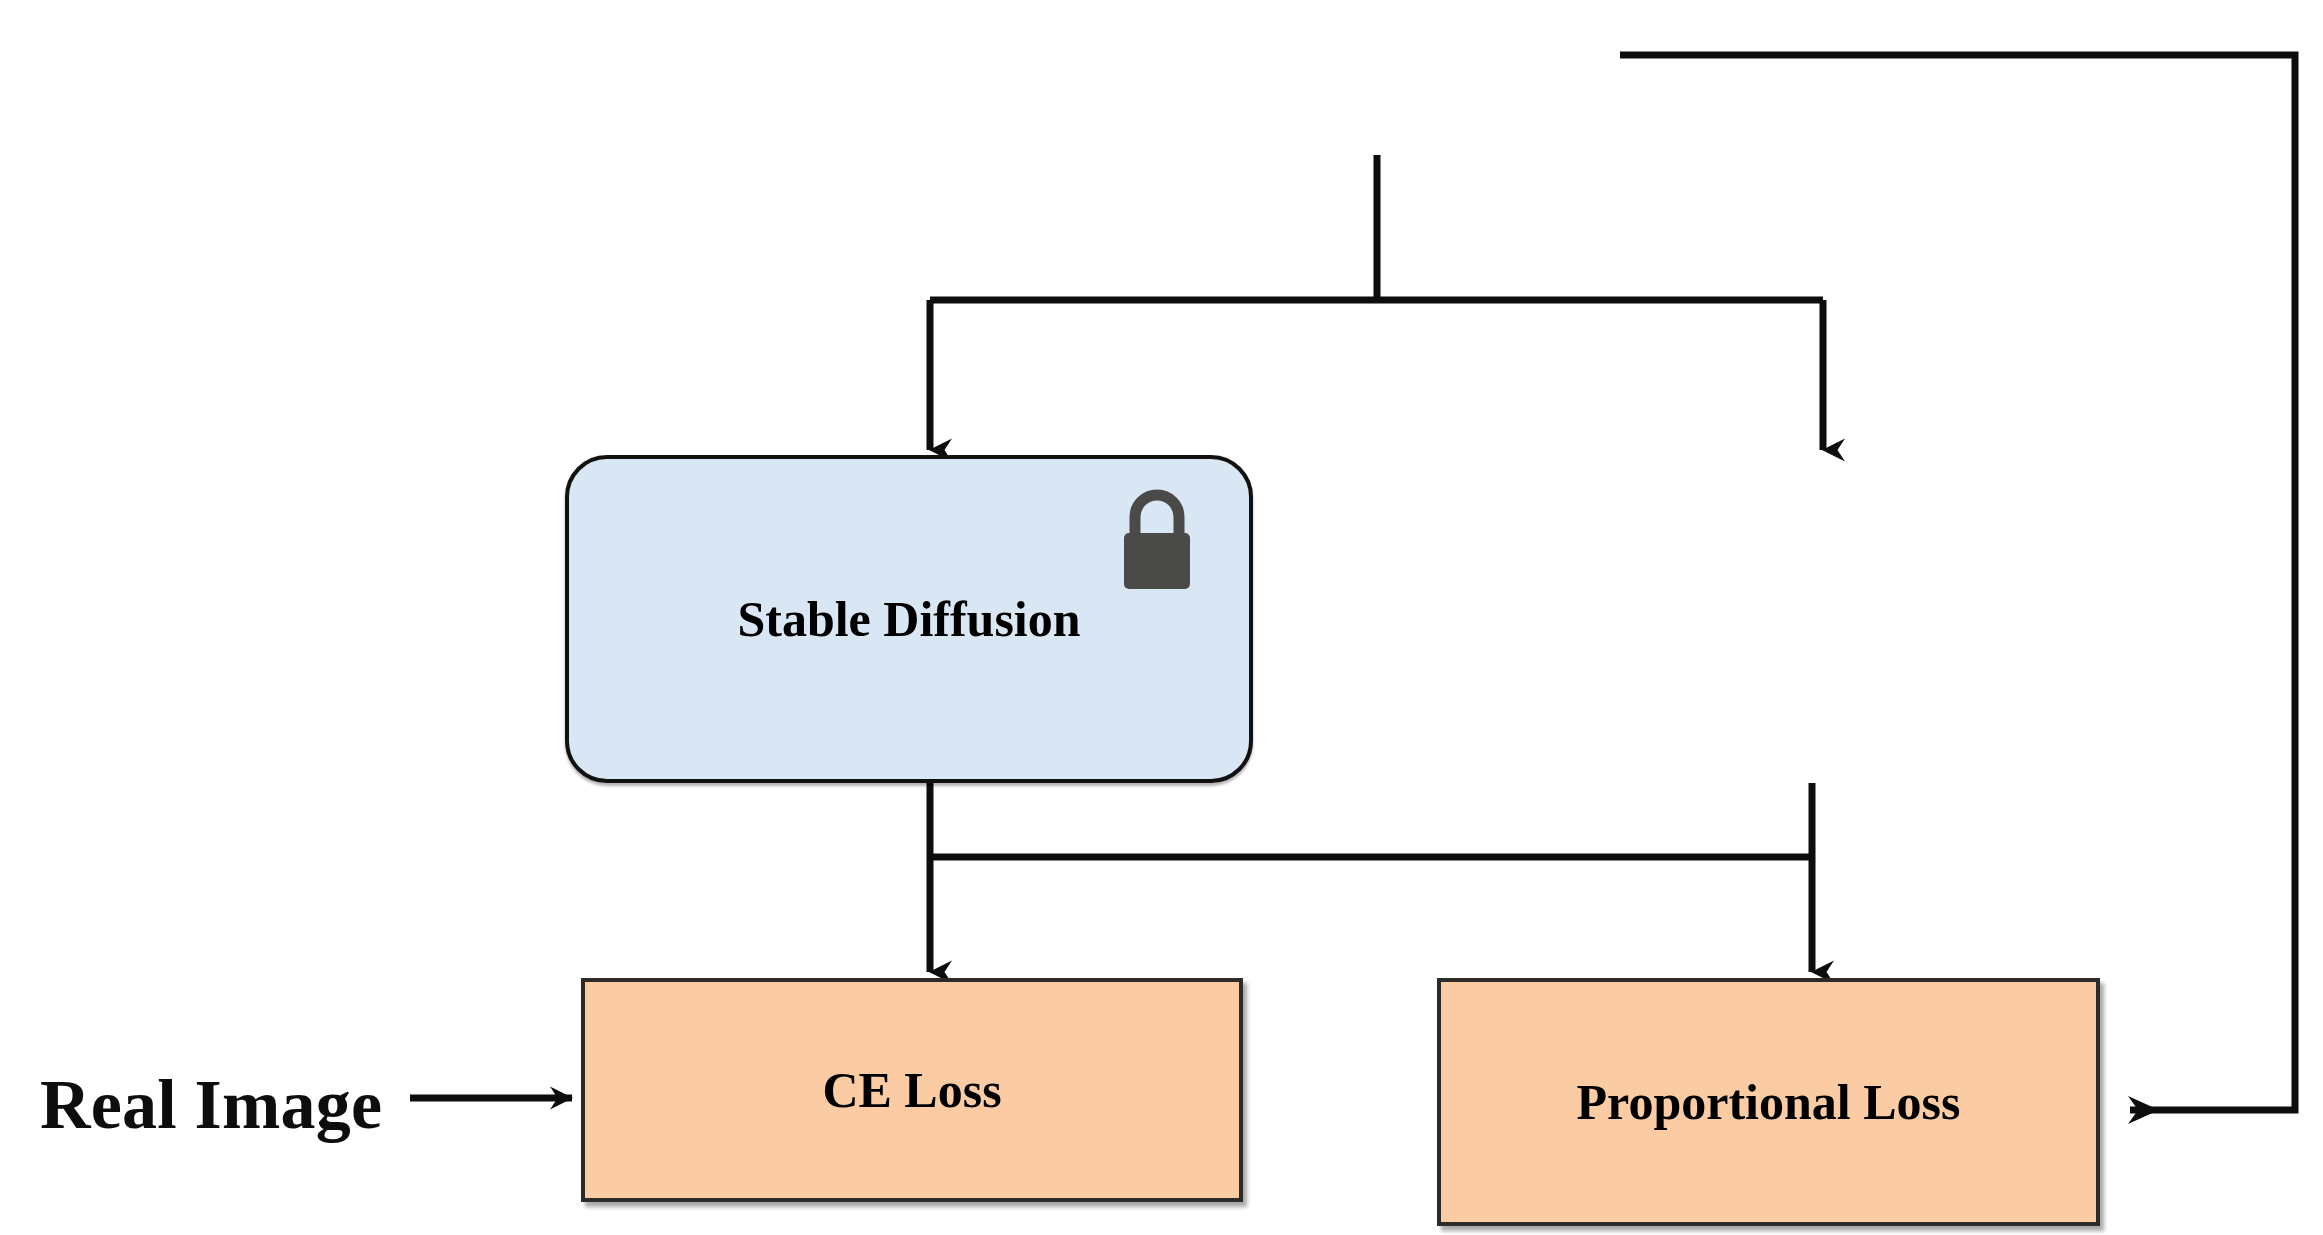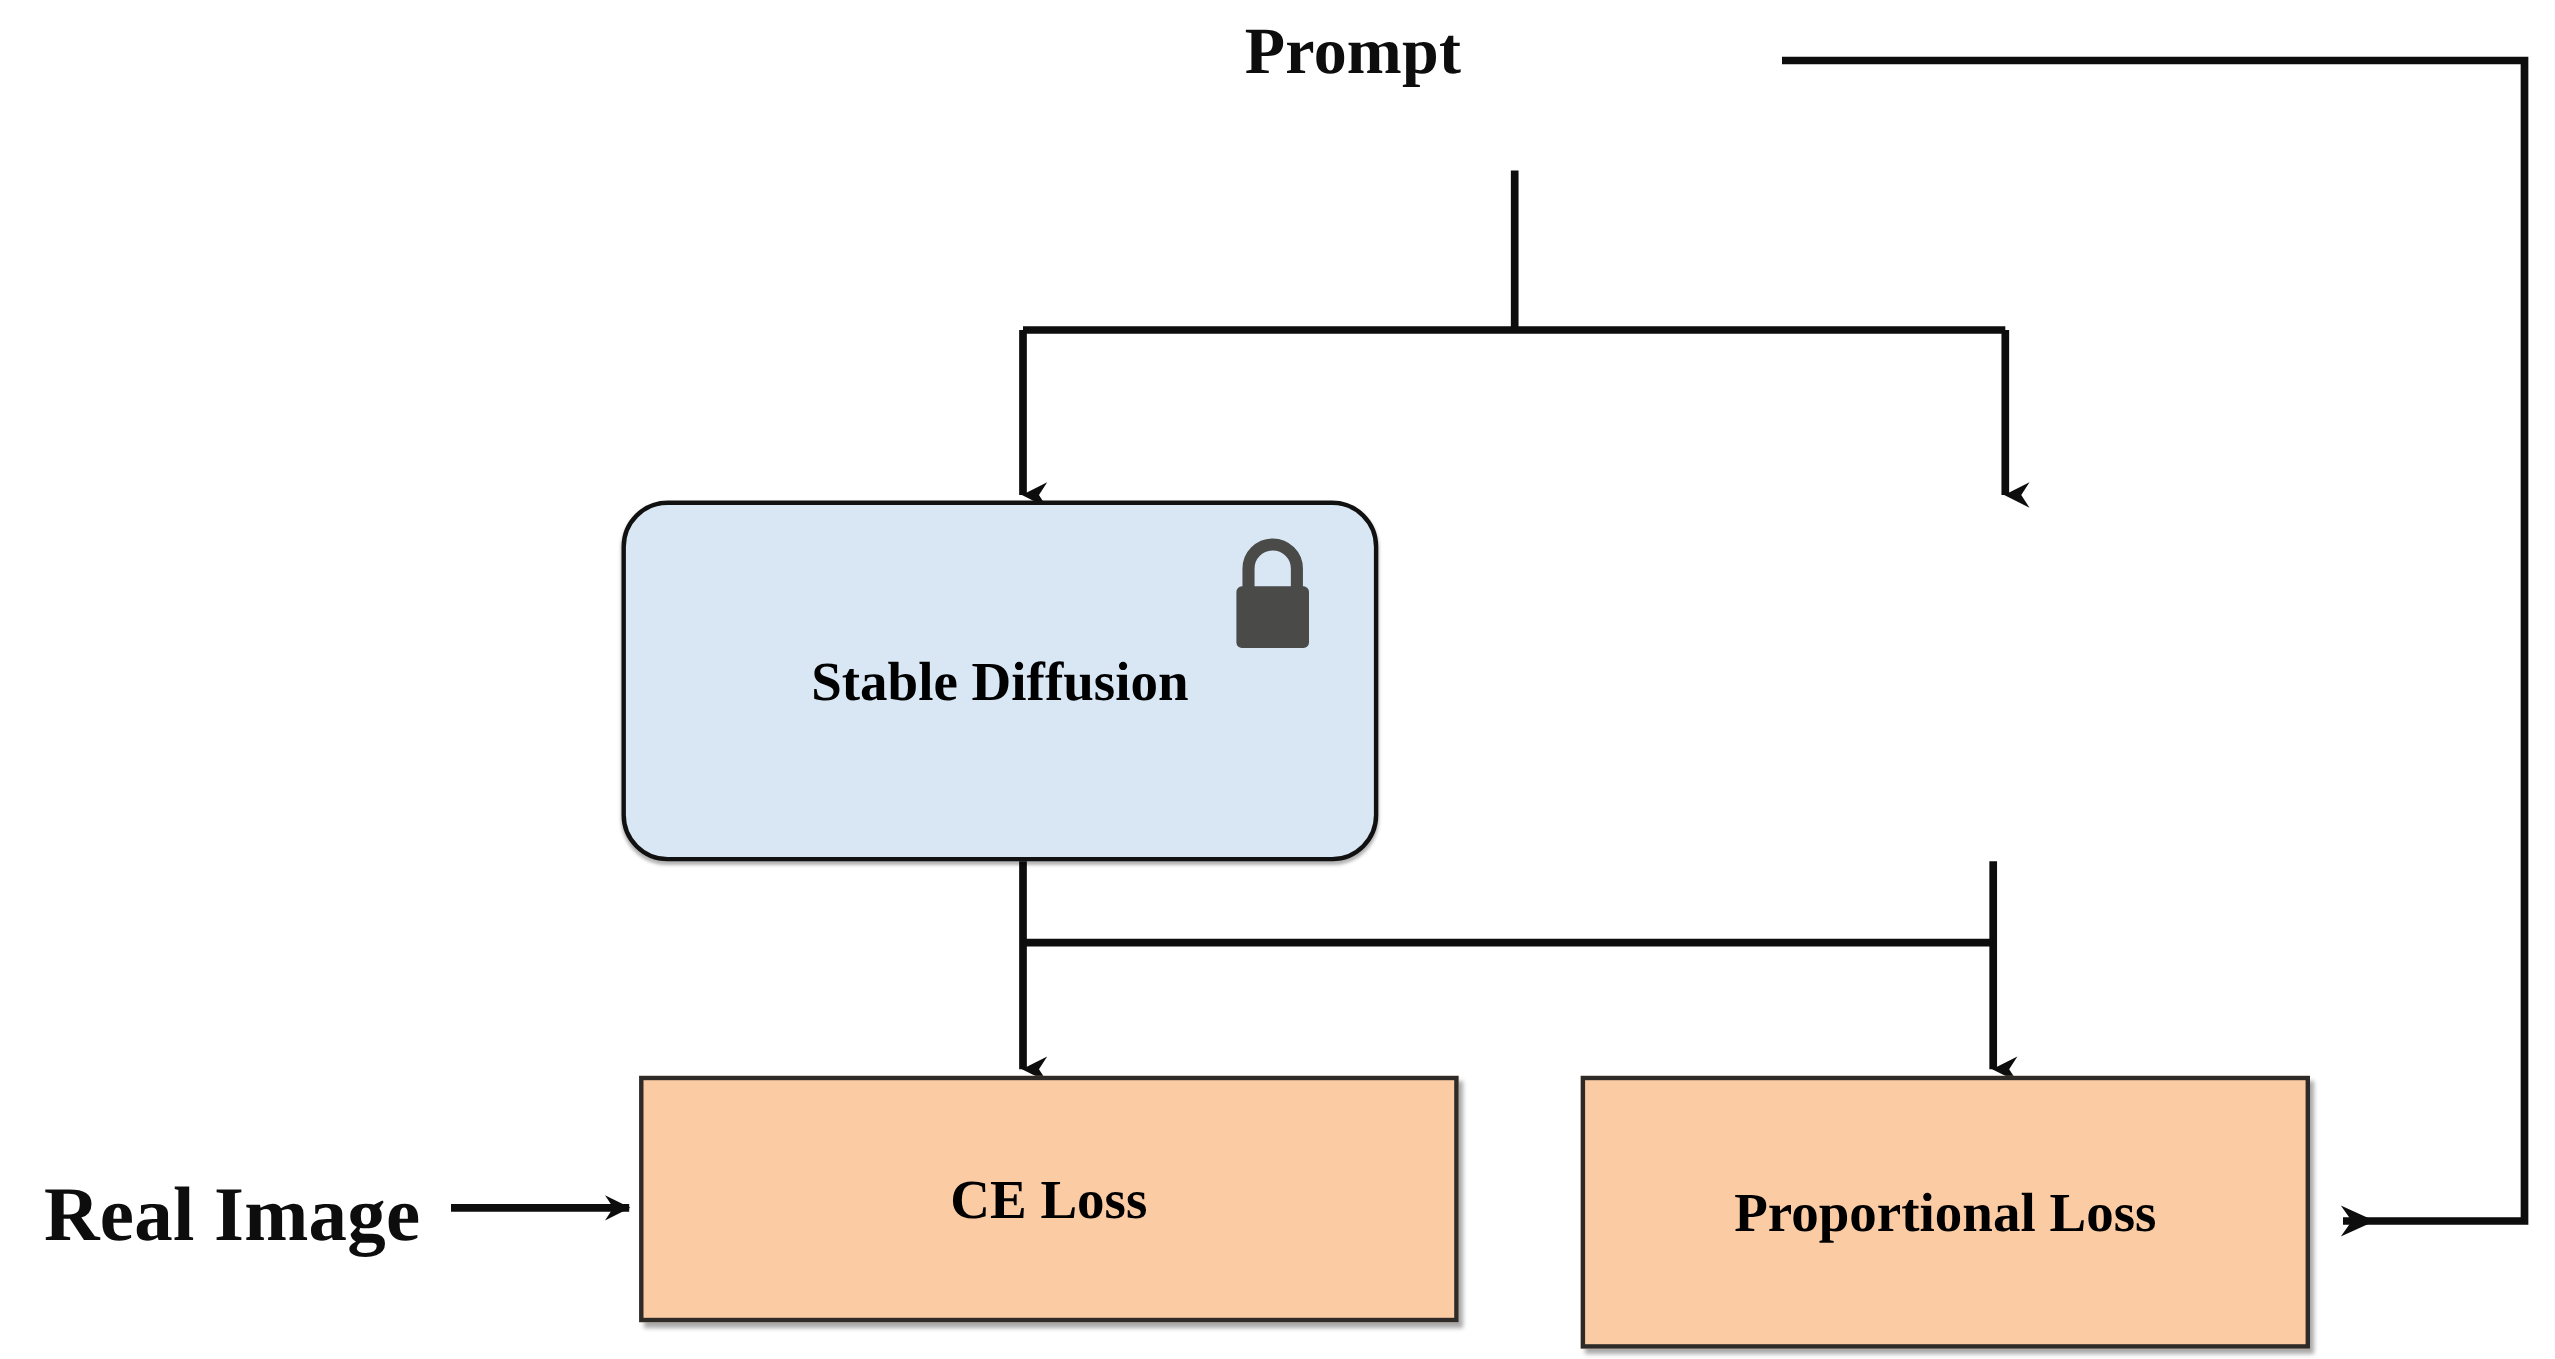--- a/index.html
+++ b/index.html
@@ -81,21 +81,21 @@
   #node-lora .node-label { font-size: 50px; }
   
   .node-sharp {
     border-radius: 0;
     box-shadow: 4px 5px 4px rgba(0,0,0,.34);
     border: 4px solid #2e2a28;
   }
   #node-ce-loss {
     left: 581px;
     top: 978px;
-    width: 745px;
+    width: 662px;
     height: 224px;
     background: #fbcba4;
   }
   #node-ce-loss .node-label { font-size: 50px; }
   #node-proportional-loss {
     left: 1437px;
     top: 978px;
     width: 663px;
     height: 248px;
     background: #fbcba4;
@@ -155,21 +155,20 @@
       <path id="wire-sd-to-ce" d="M 930,783 L 930,972" marker-end="url(#arrow-down)"></path>
 
       <path id="wire-lora-to-ploss" d="M 1812,783 L 1812,972" marker-end="url(#arrow-down)"></path>
 
       <path id="wire-cross" d="M 930,857 L 1812,857"></path>
 
       <path id="wire-real-image" d="M 410,1098 L 572,1098" marker-end="url(#arrow-right)"></path>
     </g>
   </svg>
 
-  <div class="free-label" id="label-prompt">Prompt</div>
 
   <div class="free-label" id="label-real-image">Real Image</div>
 
   <div class="node node-round" id="node-stable-diffusion">
     <span class="lock-badge" id="lock-stable-diffusion">
       <svg viewBox="0 0 96 112" width="96" height="112">
         <path d="M 26,54 L 26,34 A 22,22 0 0 1 70,34 L 70,54" fill="none" stroke="#4a4a48" stroke-width="11"></path>
         <rect x="15" y="50" width="66" height="56" rx="5" fill="#4a4a48"></rect>
       </svg>
     </span>

